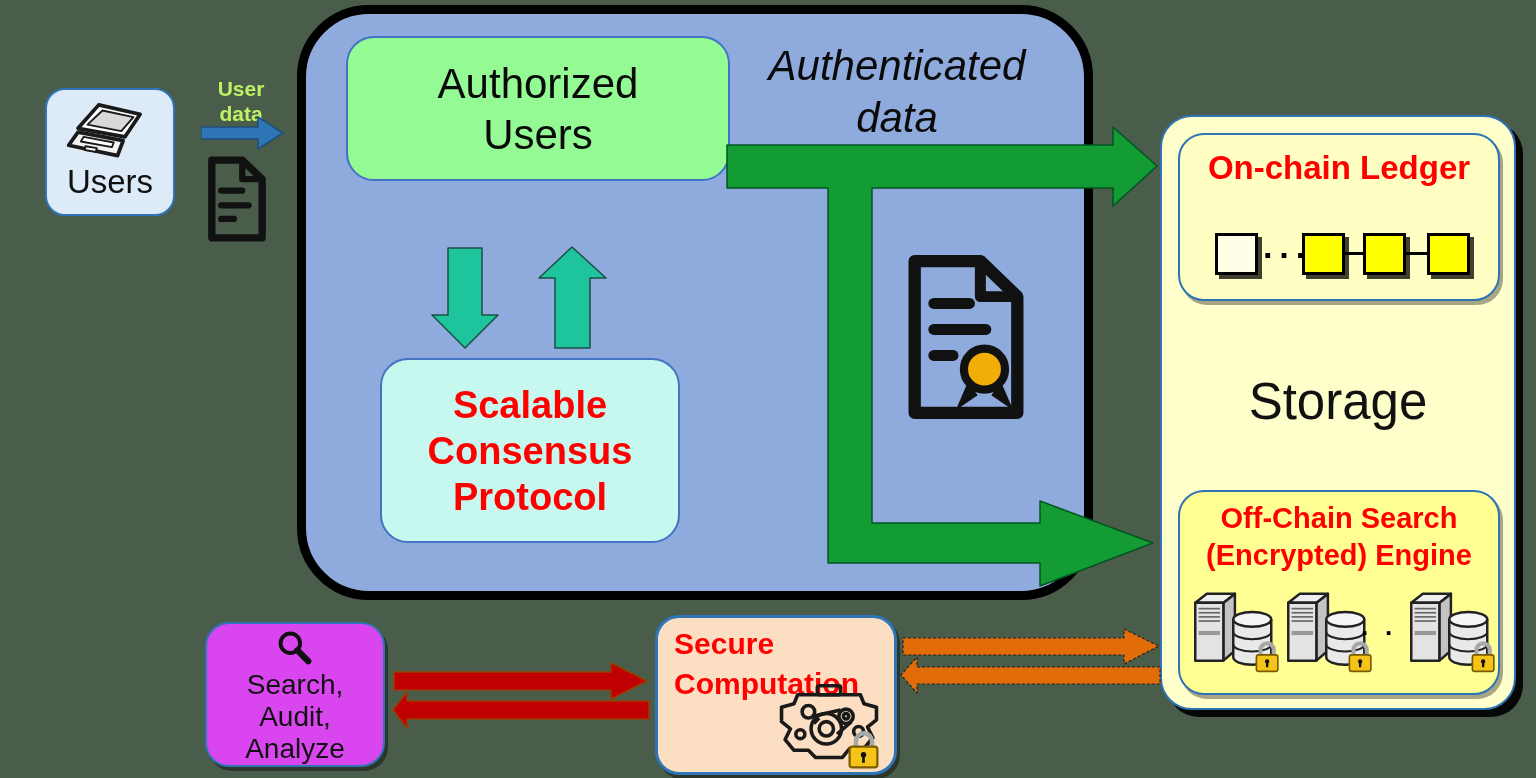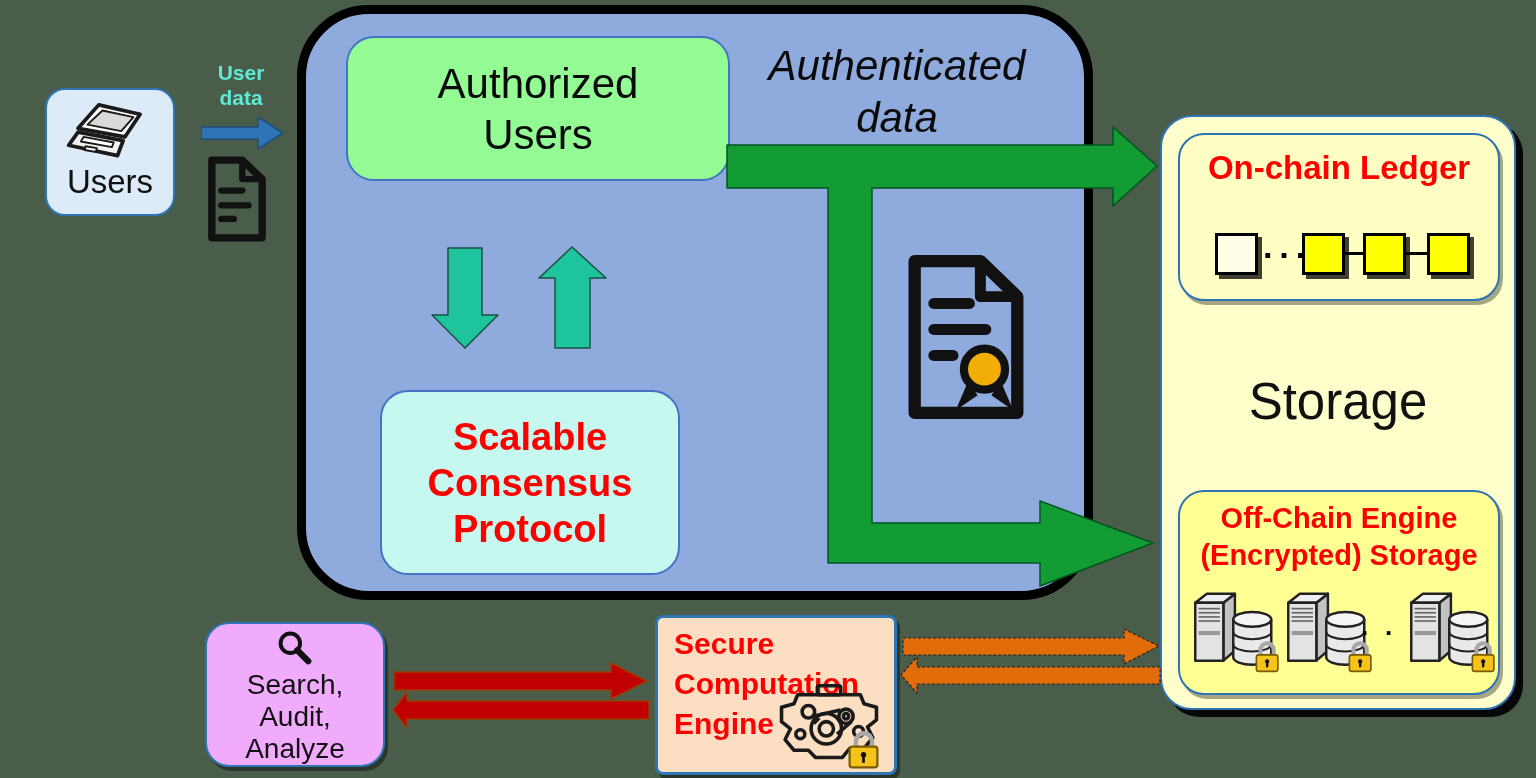--- a/index.html
+++ b/index.html
@@ -9,35 +9,35 @@
     font-family:"Liberation Sans","DejaVu Sans",sans-serif;
     -webkit-font-smoothing:antialiased;
   }
   .abs{position:absolute;box-sizing:border-box;}
   .flexc{display:flex;flex-direction:column;align-items:center;justify-content:center;text-align:center;}
 
   
   .users-box{left:45px;top:88px;width:130px;height:128px;background:#DDEAF7;
     border:2.5px solid #2E75B6;border-radius:20px;z-index:3;}
   .users-label{font-size:33px;color:#111;margin-top:-2px;}
-  .userdata-label{left:193px;top:60px;width:96px;text-align:center;
-    font-size:21px;font-weight:bold;color:#5eead4;line-height:25px;z-index:3;}
+  .userdata-label{left:193px;top:76px;width:96px;text-align:center;
+    font-size:21px;font-weight:bold;color:#bef264;line-height:25px;z-index:3;}
   .userdata-arrow{left:201px;top:116px;z-index:3;}
   .doc-icon{left:204px;top:156px;z-index:3;}
 
   
   .network-box{left:297px;top:5px;width:796px;height:595px;background:#8FAADC;
     border:9px solid #000;border-radius:72px;z-index:1;}
   .authorized-box{left:346px;top:36px;width:384px;height:145px;background:#94FB94;
     border:2px solid #4472C4;border-radius:28px;z-index:2;}
   .authorized-box .ln{font-size:42px;line-height:51px;color:#0a0a0a;}
   .authenticated-label{left:737px;top:40px;width:320px;text-align:center;z-index:2;font-style:italic;}
   .authenticated-label .ln{font-size:42px;line-height:52px;color:#0a0a0a;}
   .consensus-box{left:380px;top:358px;width:300px;height:185px;background:#C6F8EF;
-    border:2px solid #4472C4;border-radius:28px;z-index:2;margin-top:32px;}
+    border:2px solid #4472C4;border-radius:28px;z-index:2;}
   .consensus-box .ln{font-size:38px;line-height:46px;font-weight:600;color:#FF0000;}
   .teal-arrows{left:425px;top:245px;z-index:2;}
   .cert-icon{left:901px;top:251px;z-index:2;}
   .green-flow{left:0;top:0;z-index:2;pointer-events:none;}
 
   
   .storage-box{left:1160px;top:115px;width:356px;height:595px;background:#FFFFCC;
     border:2.5px solid #2E74B5;border-radius:32px;z-index:3;
     box-shadow:7px 7px 0 rgba(0,0,0,0.92);}
   .storage-title{left:1160px;top:372px;width:356px;text-align:center;
@@ -55,26 +55,26 @@
   .offchain-box{left:1178px;top:490px;width:322px;height:205px;background:#FFFF94;
     border:2.5px solid #2E74B5;border-radius:26px;z-index:4;
     box-shadow:3px 4px 0 rgba(0,0,0,0.35);}
   .offchain-box .ttl{width:100%;text-align:center;font-size:29px;line-height:37px;
     font-weight:700;color:#FF0000;}
   .offchain-box .ttl-wrap{margin-top:8px;}
   .server-icon{position:absolute;z-index:5;}
   .server-dots{position:absolute;font-size:26px;font-weight:700;letter-spacing:4px;color:#000;z-index:5;}
 
   
-  .search-box{left:205px;top:622px;width:180px;height:145px;background:#f0abfc;
+  .search-box{left:205px;top:622px;width:180px;height:145px;background:#d946ef;
     border:2.5px solid #2E75B6;border-radius:24px;z-index:3;
     box-shadow:3px 4px 0 rgba(0,0,0,0.4);display:flex;flex-direction:column;align-items:center;}
   .search-box .ln{font-size:28px;line-height:32px;color:#111;text-align:center;}
   .sce-box{left:655px;top:615px;width:242px;height:160px;background:#FCDFC2;
-    border:3px solid #2E75B6;border-radius:8px;z-index:3;
+    border:3px solid #2E75B6;border-radius:24px;z-index:3;
     box-shadow:3px 4px 0 rgba(0,0,0,0.4);}
   .sce-box .ln{font-size:30px;line-height:40px;font-weight:600;color:#FF0000;padding-left:16px;}
   .sce-text{margin-top:6px;}
   .engine-icon{position:absolute;right:4px;bottom:2px;z-index:4;}
   .red-arrows{left:390px;top:660px;z-index:3;}
   .orange-arrows{left:898px;top:622px;z-index:3;}
 </style>
 </head>
 <body>
 
@@ -163,22 +163,22 @@
 
   <div class="abs block-link" style="left:1330px;top:252px;width:125px;"></div>
   <div class="abs block pale" style="left:1215px;top:233px;"></div>
   <div class="abs ledger-dots" style="left:1263px;top:236px;">···</div>
   <div class="abs block" style="left:1302px;top:233px;"></div>
   <div class="abs block" style="left:1363px;top:233px;"></div>
   <div class="abs block" style="left:1427px;top:233px;"></div>
 
   <div class="abs offchain-box">
     <div class="ttl-wrap">
-      <div class="ttl">Off-Chain Engine</div>
-      <div class="ttl">(Encrypted) Storage</div>
+      <div class="ttl">Off-Chain Search</div>
+      <div class="ttl">(Encrypted) Engine</div>
     </div>
   </div>
 
   <svg class="server-icon" style="left:1187px;top:583px;" width="95" height="100" viewBox="0 0 115 105">
     <g stroke-linejoin="round">
       <polygon points="44,16 58,5 58,74 44,86" fill="#C3C3C3" stroke="#222" stroke-width="3"></polygon>
       <polygon points="10,16 24,5 58,5 44,16" fill="#EFEFEF" stroke="#222" stroke-width="3"></polygon>
       <rect x="10" y="16" width="34" height="70" fill="#E3E3E3" stroke="#222" stroke-width="3"></rect>
       <g stroke="#666" stroke-width="2">
           <path d="M14,23 H40"></path>
@@ -254,21 +254,20 @@
     <g fill="#C00000" stroke="#9c3d00" stroke-width="1.5" stroke-linejoin="round">
       <polygon points="4,12 221,12 221,3 257,21 221,39 221,30 4,30"></polygon>
       <polygon points="259,41 17,41 17,32 3,50 17,68 17,59 259,59"></polygon>
     </g>
   </svg>
 
   <div class="sce-box abs">
     <div class="sce-text">
       <div class="ln">Secure</div>
       <div class="ln">Computation</div>
-      <div class="ln">Engine</div>
     </div>
     <svg class="engine-icon" width="122" height="86" viewBox="0 0 130 96">
       <g fill="none" stroke="#1a1a1a" stroke-width="4" stroke-linejoin="round">
         <rect x="52" y="2" width="26" height="10" rx="2"></rect>
         <path d="M30,12 L100,12 L104,22 L118,26 L118,40 L108,48 L114,60 L104,72 L88,72 L80,82 L50,82 L42,74 L26,74 L16,62 L22,50 L12,42 L12,26 L26,22 Z"></path>
         <circle cx="62" cy="50" r="17"></circle>
           <circle cx="62" cy="50" r="8"></circle>
         <circle cx="42" cy="31" r="7"></circle>
           <circle cx="84" cy="36" r="8"></circle>
           <circle cx="84" cy="36" r="3"></circle>

